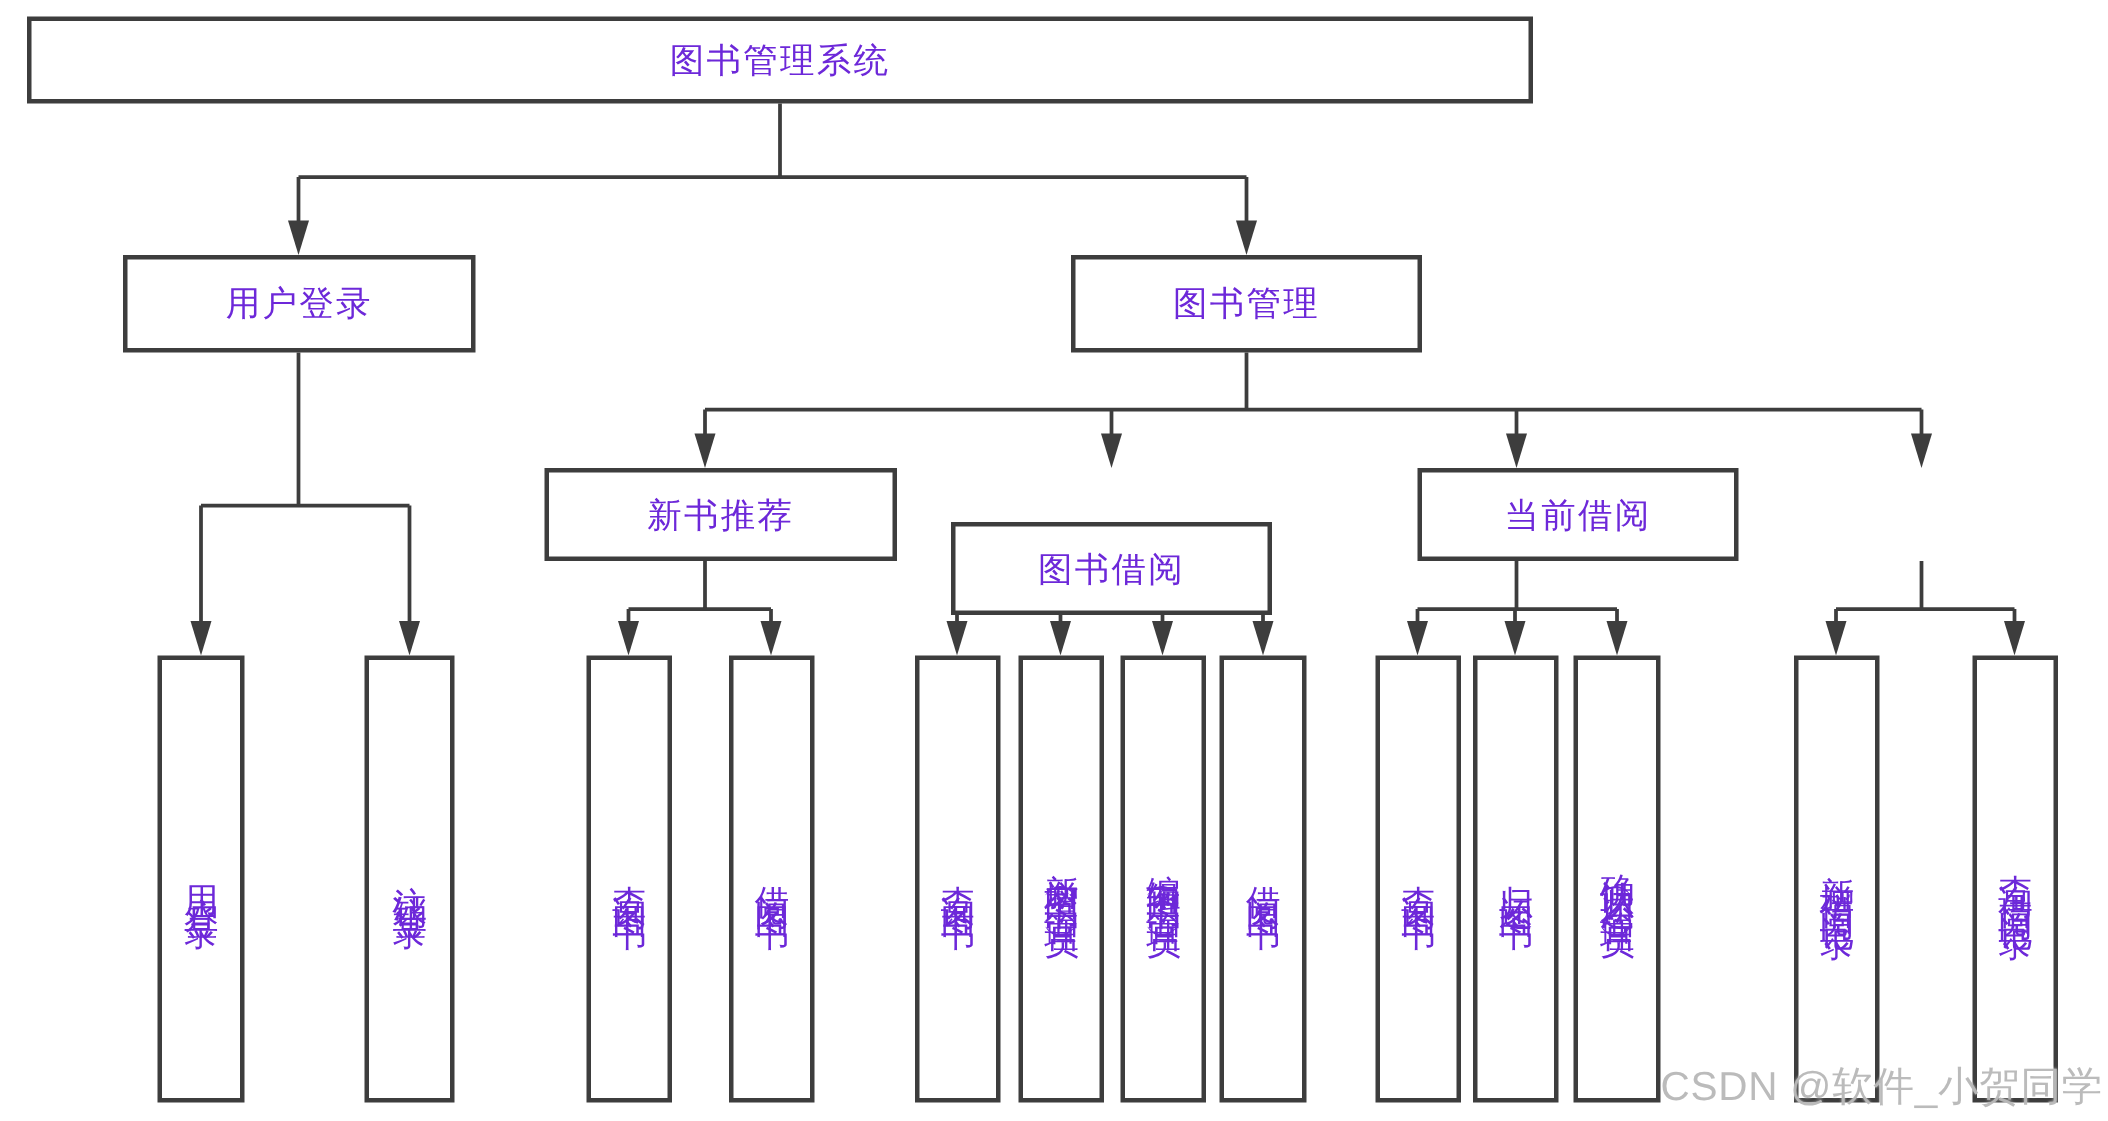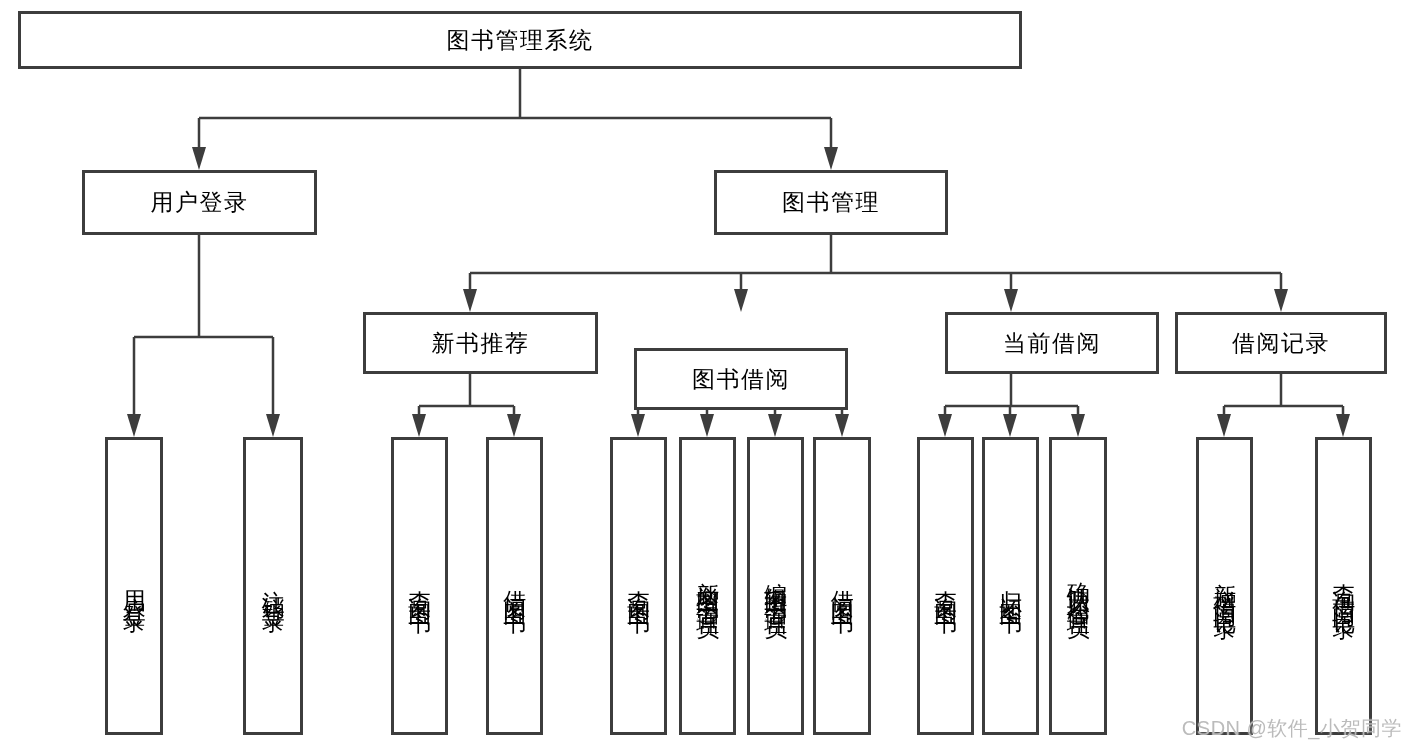--- a/index.html
+++ b/index.html
@@ -17,42 +17,42 @@
     z-index: 1;
   }
   .node {
     position: absolute;
     box-sizing: border-box;
     border: 3px solid #3d3d3d;
     background: #ffffff;
     display: flex;
     align-items: center;
     justify-content: center;
-    color: #000000;
+    color: #6d28d9;
     font-size: 23px;
     z-index: 2;
   }
   .node .hlabel {
     letter-spacing: 1.5px;
     white-space: nowrap;
   }
   .leaf .vlabel {
     writing-mode: vertical-rl;
     text-orientation: mixed;
     letter-spacing: 7px;
     line-height: 1.1;
   }
   .leaf .vlabel.tight {
     letter-spacing: 5px;
   }
   #watermark {
     position: absolute;
     right: 3px;
     bottom: 5px;
-    font-size: 20px;
+    font-size: 27px;
     color: rgba(183,183,183,0.95);
     letter-spacing: 0.5px;
     z-index: 10;
     white-space: nowrap;
     text-shadow: 0 0 2px rgba(255,255,255,0.7);
     margin-top: 36px;
   }
 </style>
 </head>
 <body>
@@ -112,23 +112,20 @@
 
   <div class="node" style="left:363px; top:312px; width:235px; height:62px;">
     <span class="hlabel">新书推荐</span>
   </div>
   <div class="node" style="left:634px; top:312px; width:214px; height:62px;margin-top:36px;">
     <span class="hlabel">图书借阅</span>
   </div>
   <div class="node" style="left:945px; top:312px; width:214px; height:62px;">
     <span class="hlabel">当前借阅</span>
   </div>
-  <div class="node" style="left:1175px; top:312px; width:212px; height:62px;">
-    <span class="hlabel">借阅记录</span>
-  </div>
 
   <div class="node leaf" style="left:105px; top:437px; width:58px; height:298px;">
     <span class="vlabel">用户登录</span>
   </div>
   <div class="node leaf" style="left:243px; top:437px; width:60px; height:298px;">
     <span class="vlabel">注销登录</span>
   </div>
 
   <div class="node leaf" style="left:391px; top:437px; width:57px; height:298px;">
     <span class="vlabel">查询图书</span>

